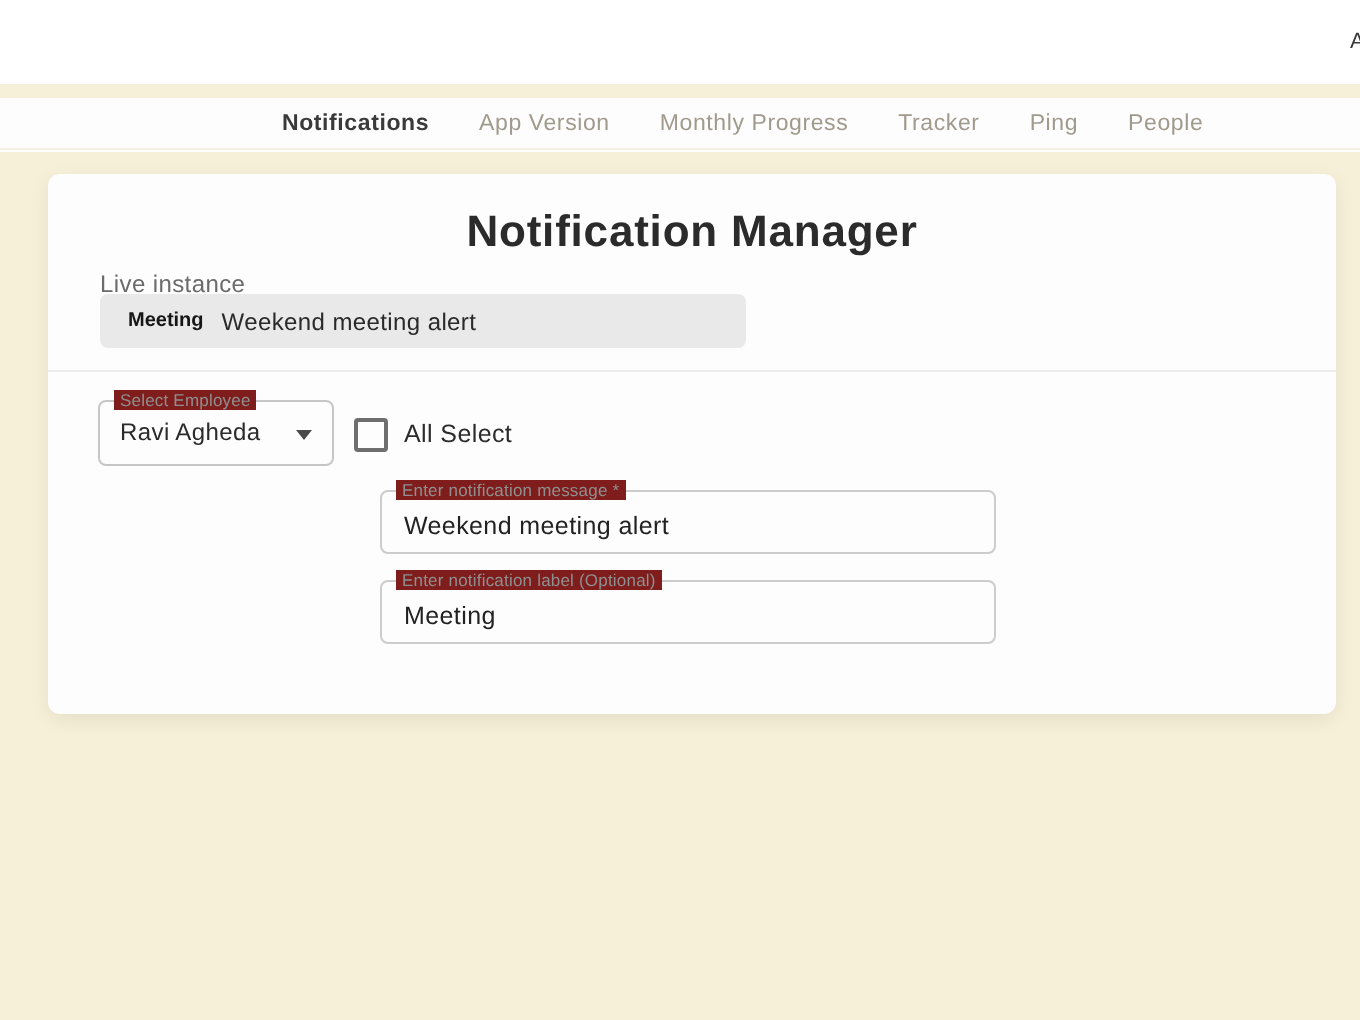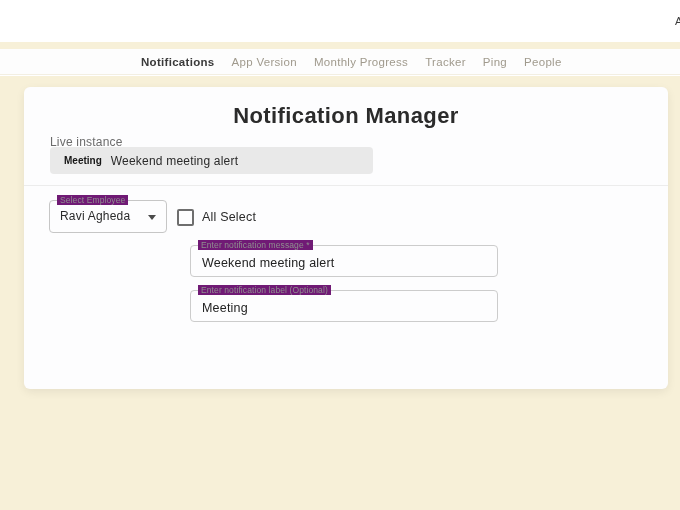--- a/index.html
+++ b/index.html
@@ -15,34 +15,34 @@
     position:absolute;top:15px;left:675px;font-size:11px;color:#3a3a3a;
     white-space:nowrap;
   }
 
   
   .cream-strip{position:absolute;top:42px;left:0;width:680px;height:7px;background:#f7f0d8;}
 
   
   .navbar{
     position:absolute;top:49px;left:0;width:680px;height:26px;background:#fdfdfd;
-    display:flex;align-items:center;gap:17px;padding-left:141px;box-sizing:border-box;
+    display:flex;align-items:center;gap:25px;padding-left:141px;box-sizing:border-box;
     border-bottom:1px solid #f3efe2;
   }
   .nav-tab{
     font-size:11.5px;color:#a09a8d;letter-spacing:0.3px;white-space:nowrap;cursor:pointer;
   }
   .nav-tab.active{color:#3a3a3a;font-weight:700;}
 
   
   .main-bg{position:absolute;top:76px;left:0;width:680px;height:434px;background:#f7f0d8;}
 
   
   .card{
-    position:absolute;top:87px;left:24px;width:644px;height:302px;
+    position:absolute;top:87px;left:24px;width:644px;height:270px;
     background:#fdfdfe;border-radius:6px;box-shadow:0 3px 10px rgba(0,0,0,0.07);
   }
   .card-title{
     position:absolute;top:16px;left:0;width:644px;text-align:center;
     font-size:22px;font-weight:600;color:#2b2b2b;letter-spacing:0.4px;
   }
   .live-label{position:absolute;top:48px;left:26px;font-size:12px;color:#6b6b6b;letter-spacing:0.2px;}
   .preview-box{
     position:absolute;top:60px;left:26px;width:323px;height:27px;
     background:#e9e9e9;border-radius:4px;display:flex;align-items:center;
@@ -54,21 +54,21 @@
   .divider{position:absolute;top:98px;left:0;width:644px;height:1px;background:#ececec;}
 
   
   .select-box{
     position:absolute;top:113px;left:25px;width:118px;height:33px;
     border:1px solid #c6c6c6;border-radius:4px;box-sizing:border-box;cursor:pointer;
     background:#fdfdfe;
   }
   .float-label{
     position:absolute;top:-6px;left:7px;font-size:8.5px;color:#8f8f8f;
-    background:#701a75;padding:0 3px;white-space:nowrap;letter-spacing:0.1px;
+    background:#7f1d1d;padding:0 3px;white-space:nowrap;letter-spacing:0.1px;
   }
   .select-value{
     position:absolute;left:10px;top:0;line-height:31px;font-size:12px;color:#2b2b2b;
     letter-spacing:0.2px;
   }
   .select-arrow{
     position:absolute;right:10px;top:14px;width:0;height:0;
     border-left:4.5px solid transparent;border-right:4.5px solid transparent;
     border-top:5px solid #4a4a4a;
   }

